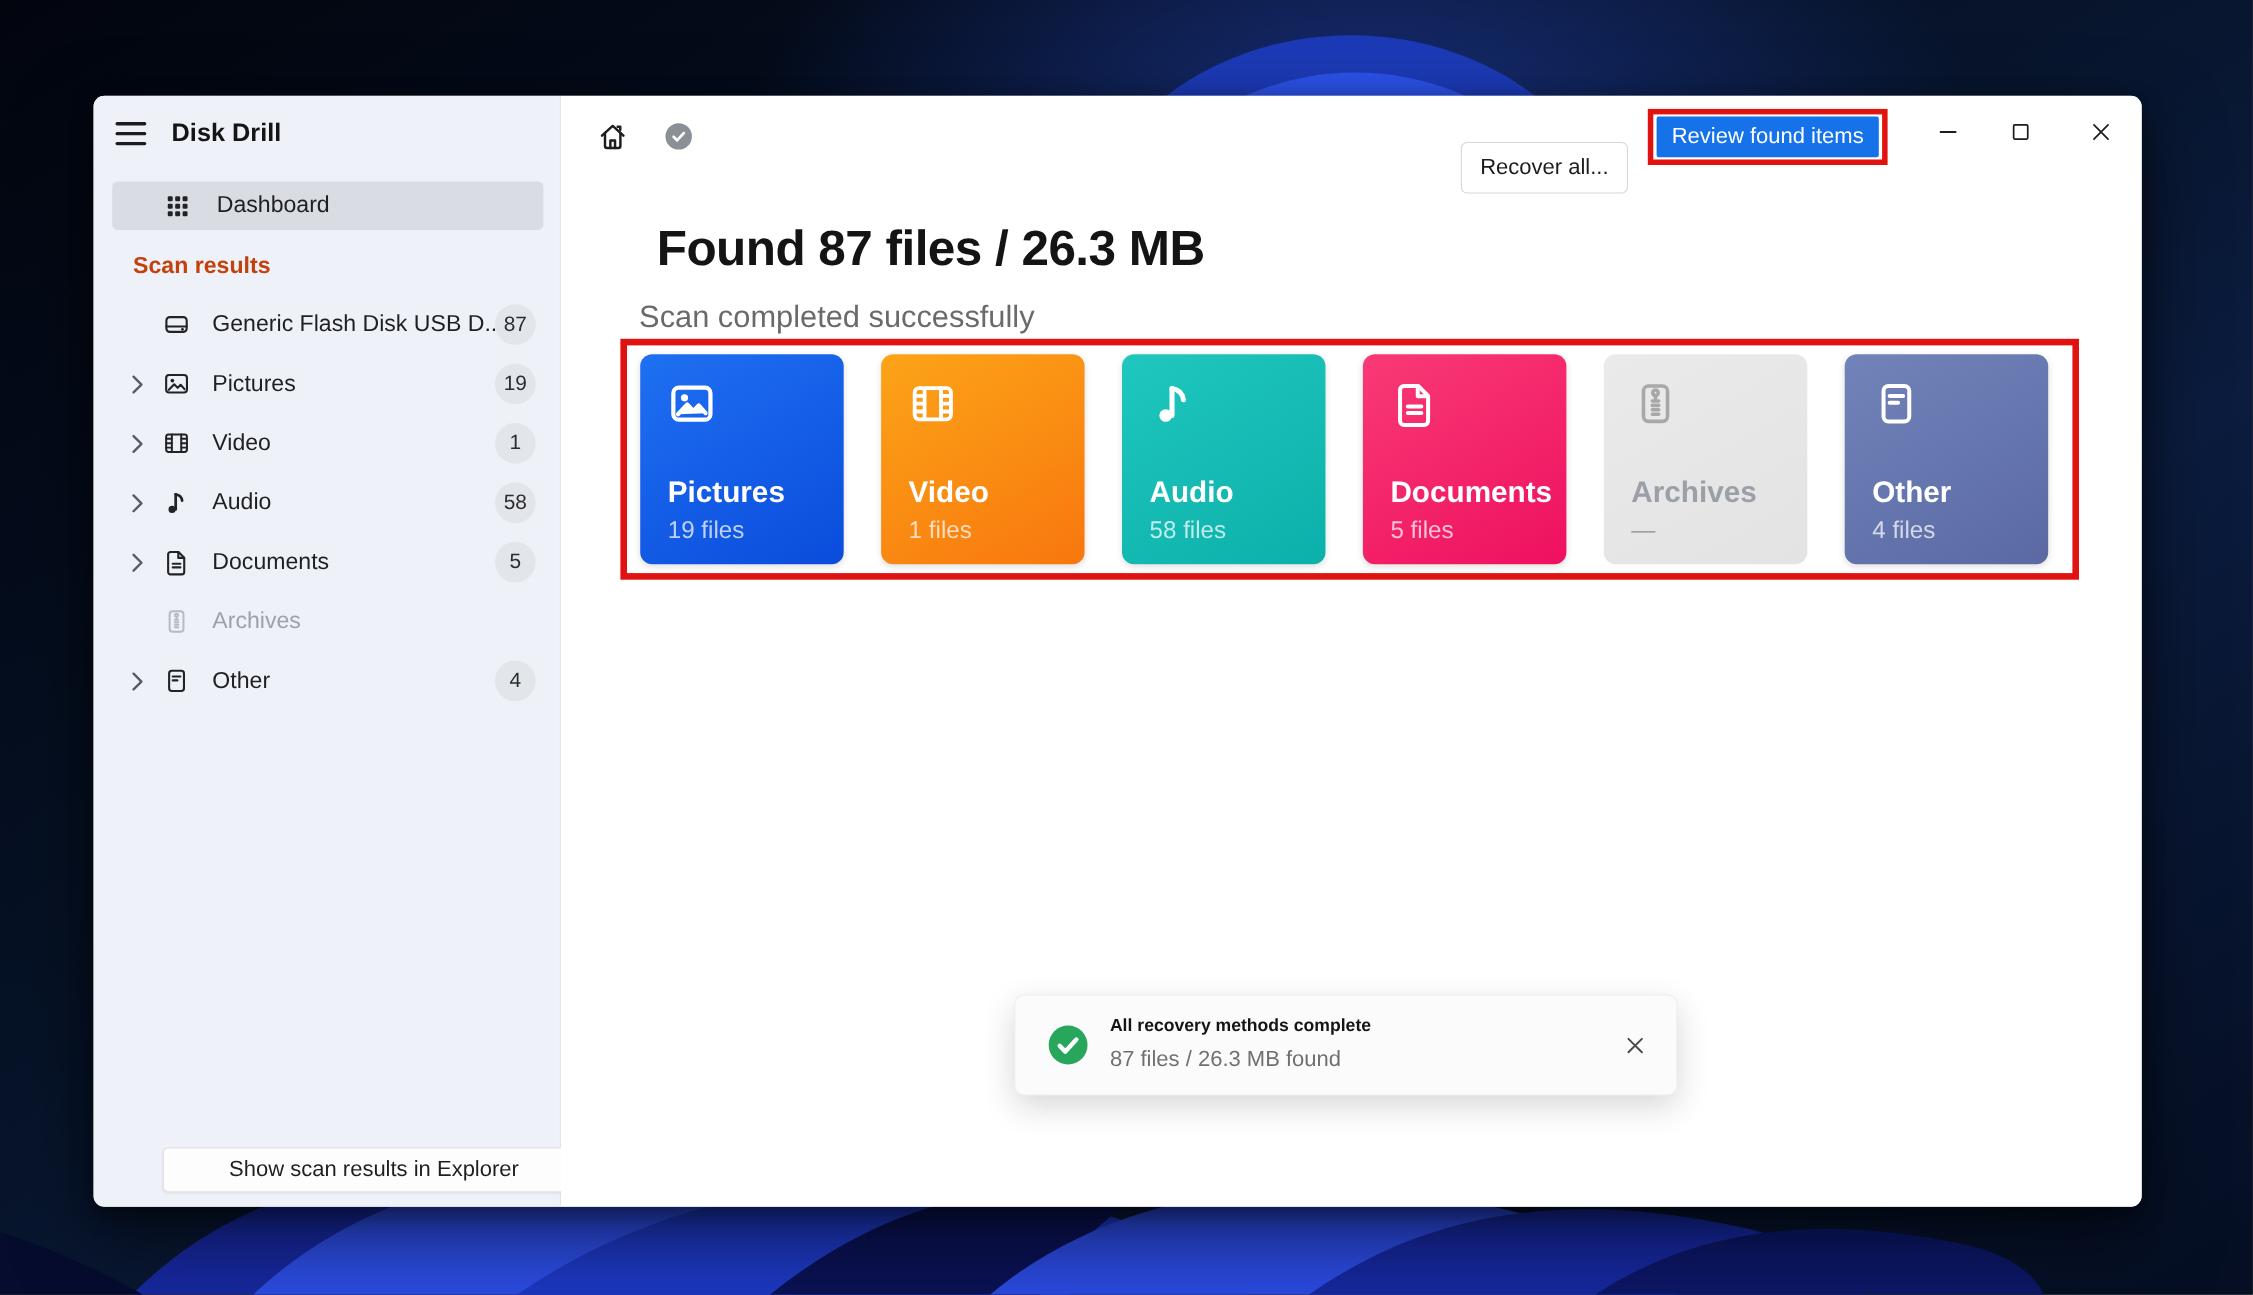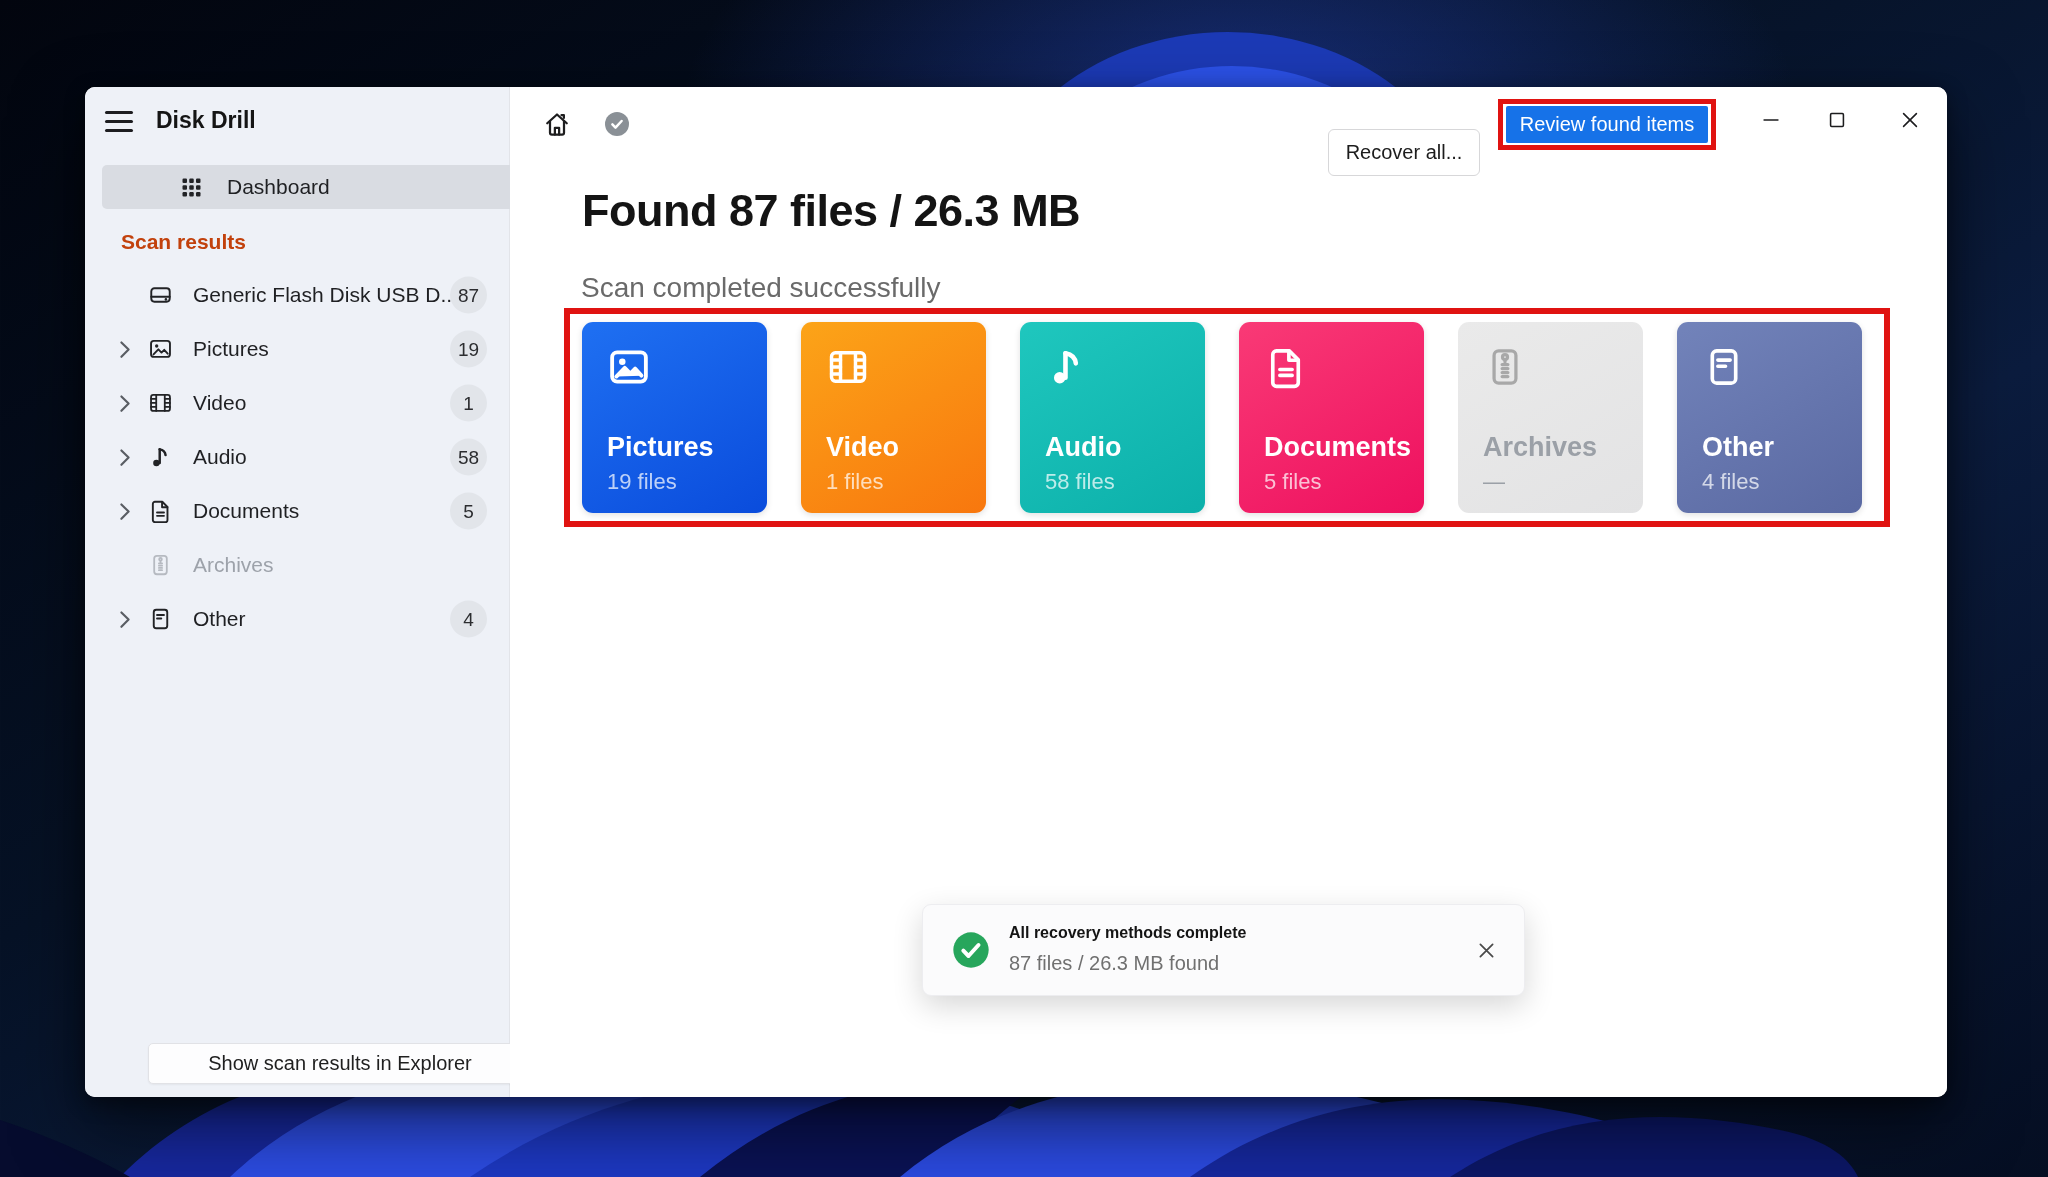--- a/index.html
+++ b/index.html
@@ -24,21 +24,21 @@
     border-right:1px solid #e2e4e9;
   }
   .hamburger{position:absolute;left:20px;top:24px;width:28px;height:21px;
     display:flex;flex-direction:column;justify-content:space-between;
     background:none;border:none;cursor:pointer;padding:0;}
   .hamburger span{display:block;height:2.6px;background:#1d1d20;border-radius:2px;}
   .app-title{position:absolute;left:71px;top:20px;font-size:23px;font-weight:700;color:#151515;}
 
   .nav-selected{
     position:absolute;left:17px;top:78px;width:392px;height:44px;border-radius:5px;
-    background:#d9dce2;display:flex;align-items:center;cursor:pointer;padding-left:30px;
+    background:#d9dce2;display:flex;align-items:center;cursor:pointer;
   }
   .nav-selected .nav-icon{margin-left:46px;}
   .nav-selected .nav-label{margin-left:22px;}
 
   .section-header{position:absolute;left:36px;top:143px;font-size:21px;font-weight:700;color:#c2410c;}
 
   .nav-list{position:absolute;left:0;top:181px;width:424px;}
   .nav-row{position:relative;height:54px;display:block;cursor:pointer;}
   .chev{position:absolute;left:34px;top:50%;transform:translateY(-50%);width:12px;height:18px;color:#595d63;}
   .nav-row .nav-icon{position:absolute;left:62px;top:50%;transform:translateY(-50%);}
@@ -81,21 +81,21 @@
   }
   .btn-review{
     width:100%;height:100%;background:var(--accent,#1672e8);border:none;border-radius:2px;
     color:#ffffff;font-size:20px;font-family:inherit;cursor:pointer;
   }
   .winctl{position:absolute;top:13px;width:44px;height:40px;background:none;border:none;
     display:flex;align-items:center;justify-content:center;cursor:pointer;color:#1c1c1e;}
   .winctl svg{width:22px;height:22px;}
   .ctl-min{left:1239px;} .ctl-max{left:1305px;} .ctl-close{left:1378px;}
 
-  .page-title{position:absolute;left:71px;top:97px;margin:1px;font-size:45px;font-weight:700;color:#141414;letter-spacing:-.5px;}
+  .page-title{position:absolute;left:71px;top:97px;margin:16px;font-size:45px;font-weight:700;color:#141414;letter-spacing:-.5px;}
   .page-subtitle{position:absolute;left:71px;top:163px;font-size:28px;color:#6a6a6a;margin-top:22px;}
 
   .cards-box{
     position:absolute;left:54px;top:221px;width:1326px;height:219px;
     border:6px solid var(--red,#e01311);box-sizing:border-box;
     display:flex;align-items:center;gap:34px;padding-left:12px;
   }
   .card{
     position:relative;width:185px;height:191px;border-radius:11px;flex:0 0 185px;
     cursor:pointer;box-shadow:0 2px 6px rgba(0,0,0,.12);

